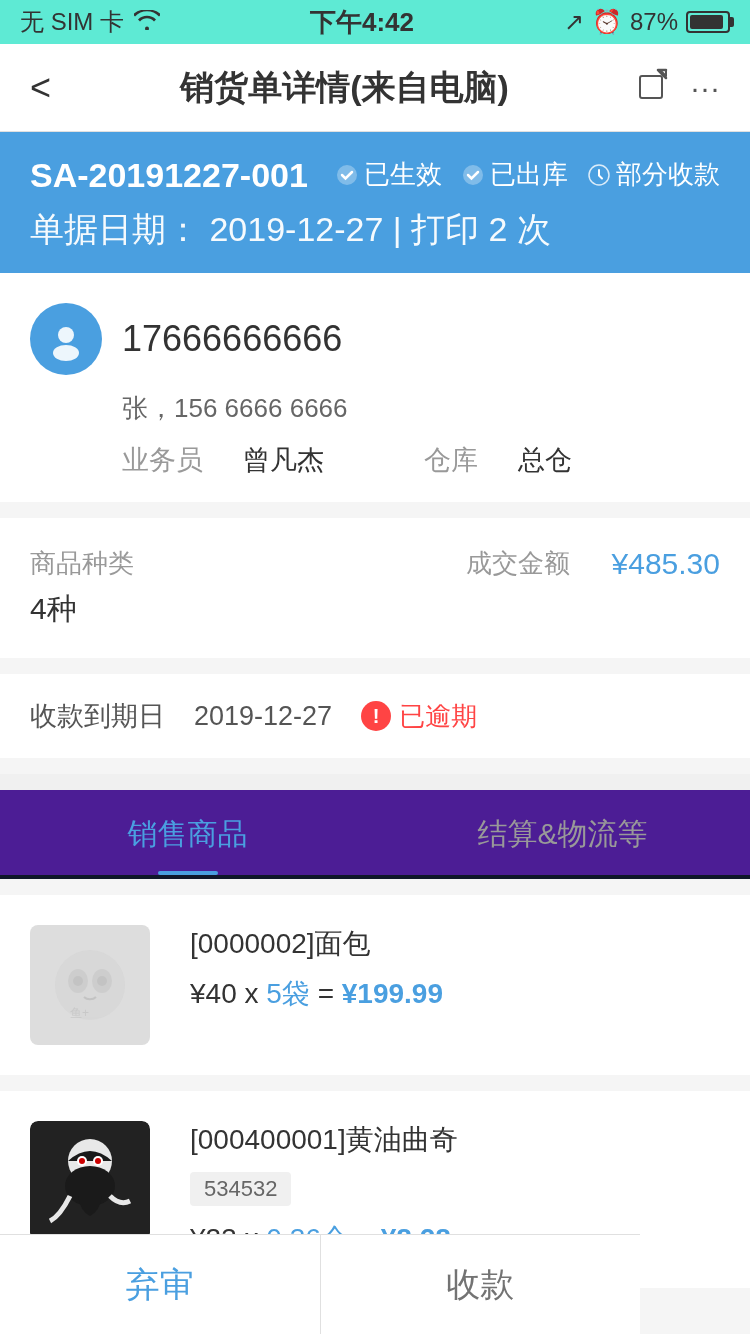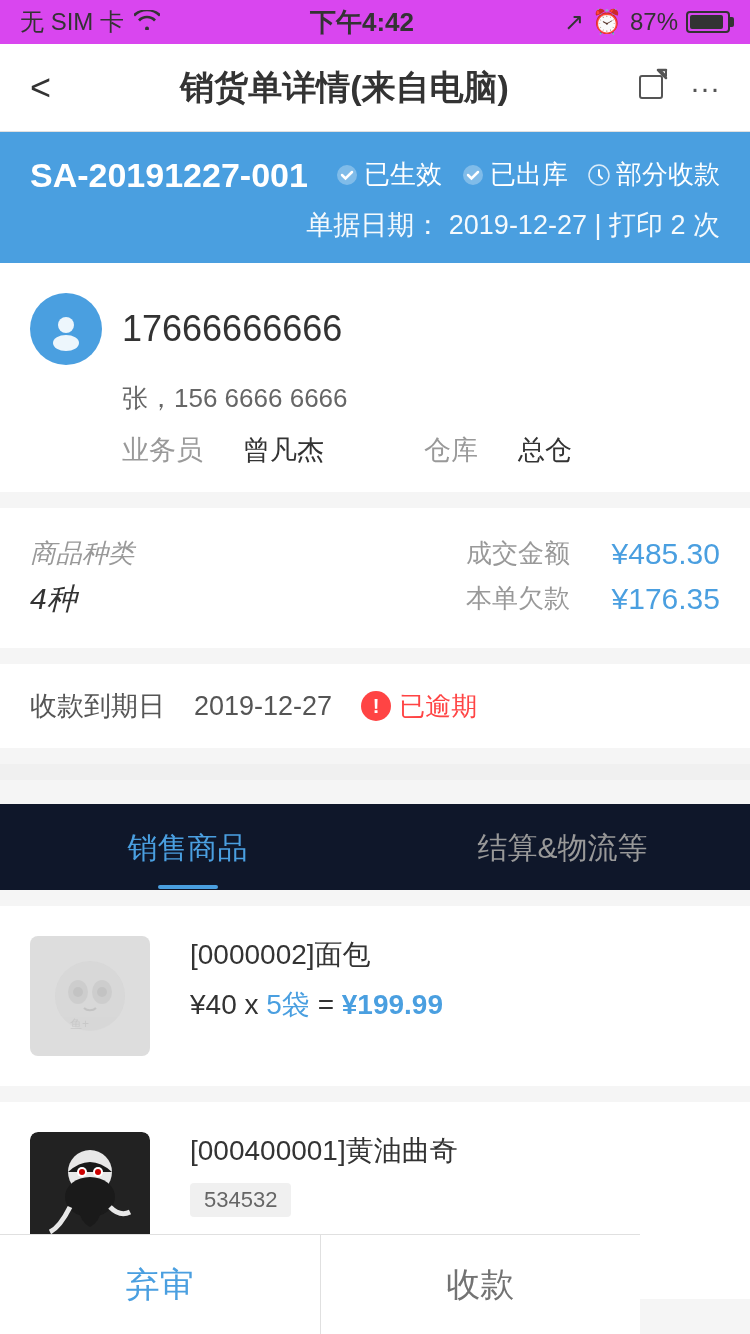--- a/index.html
+++ b/index.html
@@ -10,21 +10,21 @@
       font-family: -apple-system, "PingFang SC", "Helvetica Neue", Arial, sans-serif;
       background: #f5f5f5;
       font-size: 28px;
       color: #333;
     }
 
     
     .status-bar {
       width: 100%;
       height: 44px;
-      background: #d946ef;
+      background: #5eead4;
       display: flex;
       align-items: center;
       justify-content: space-between;
       padding: 0 20px;
       font-size: 24px;
       font-weight: 500;
     }
     .status-left { display: flex; align-items: center; gap: 10px; }
     .status-center { font-size: 26px; font-weight: 600; }
     .status-right { display: flex; align-items: center; gap: 8px; font-size: 24px; }
@@ -107,23 +107,22 @@
     }
     .status-badge {
       display: flex;
       align-items: center;
       gap: 6px;
       color: #fff;
       font-size: 26px;
     }
     .order-date {
       color: #fff;
-      font-size: 27px;
+      font-size: 34px;
       opacity: 0.95;
-      text-align: right;
     }
 
     
     .customer-section {
       background: #fff;
       padding: 30px 30px 24px;
       margin-bottom: 16px;
     }
     .customer-header {
       display: flex;
@@ -164,21 +163,20 @@
       padding: 28px 30px;
       display: flex;
       justify-content: space-between;
       align-items: flex-start;
       margin-bottom: 16px;
     }
     .product-types {
       display: flex;
       flex-direction: column;
       gap: 8px;
-      font-style: italic;
     }
     .type-label { color: #999; font-size: 26px; }
     .type-value { color: #333; font-size: 30px; font-weight: 500; }
     .amount-details {
       display: flex;
       flex-direction: column;
       gap: 10px;
       align-items: flex-end;
     }
     .amount-row {
@@ -215,24 +213,23 @@
       color: #fff;
       display: flex;
       align-items: center;
       justify-content: center;
       font-size: 20px;
       font-weight: 700;
     }
 
     
     .tabs-container {
-      background: #0f172a;
-      display: flex;
-      border-bottom: 1px solid #0f172a;
-      margin-top: 24px;
+      background: #4c1d95;
+      display: flex;
+      border-bottom: 4px solid #0f172a;
     }
     .tab {
       flex: 1;
       text-align: center;
       padding: 24px 0 20px;
       font-size: 30px;
       color: #999;
       position: relative;
       cursor: pointer;
     }
@@ -431,24 +428,20 @@
 <div class="amount-section">
   <div class="product-types">
     <span class="type-label">商品种类</span>
     <span class="type-value">4种</span>
   </div>
   <div class="amount-details">
     <div class="amount-row">
       <span class="amount-label">成交金额</span>
       <span class="amount-value">¥485.30</span>
     </div>
-    <div class="amount-row">
-      <span class="amount-label">本单欠款</span>
-      <span class="amount-value">¥176.35</span>
-    </div>
   </div>
 </div>
 
 <div class="due-section">
   <span>收款到期日</span>
   <span>2019-12-27</span>
   <span class="overdue-badge">
     <span class="overdue-icon">!</span>
     <span>已逾期</span>
   </span>

